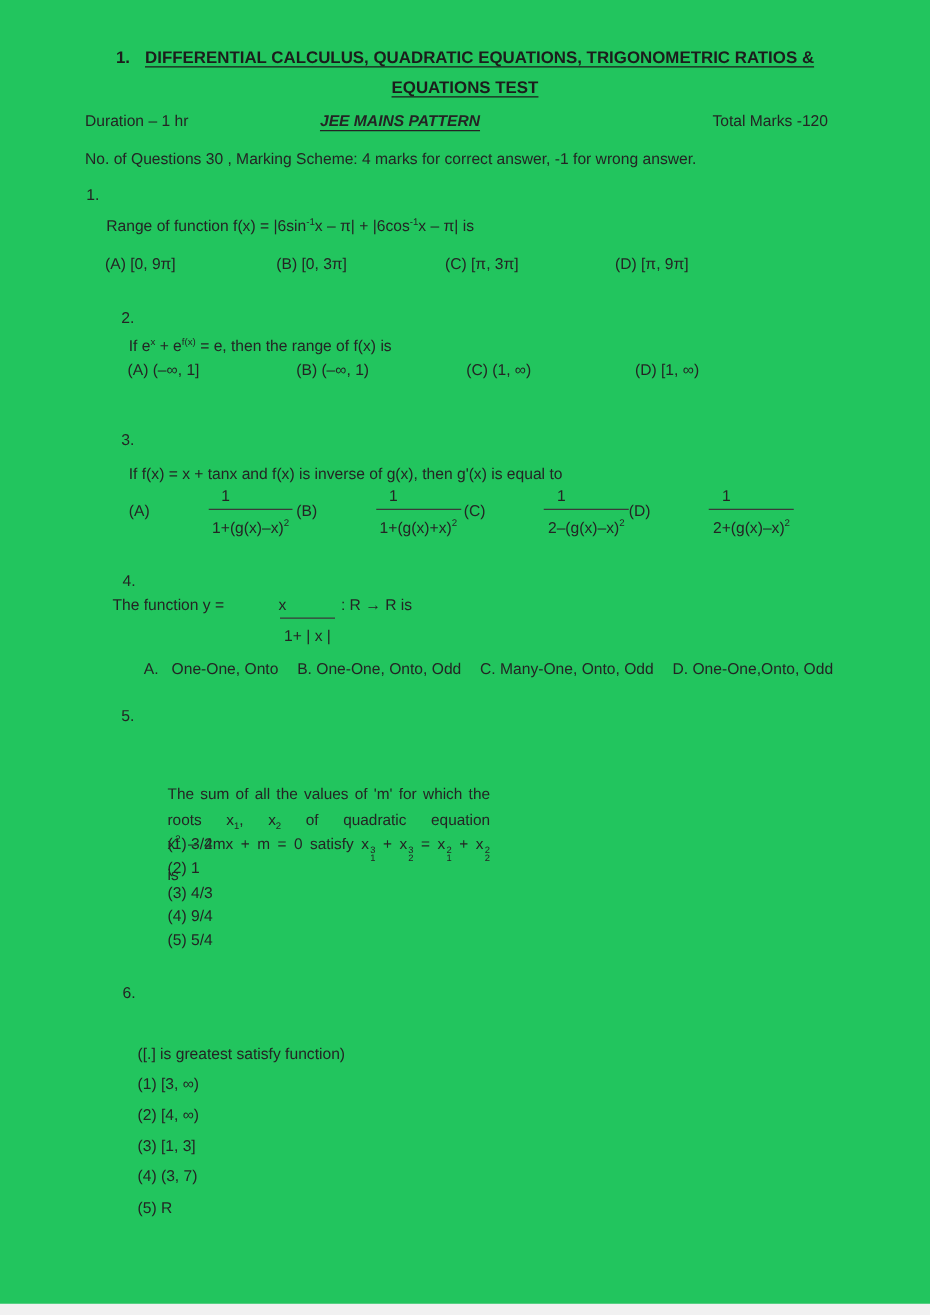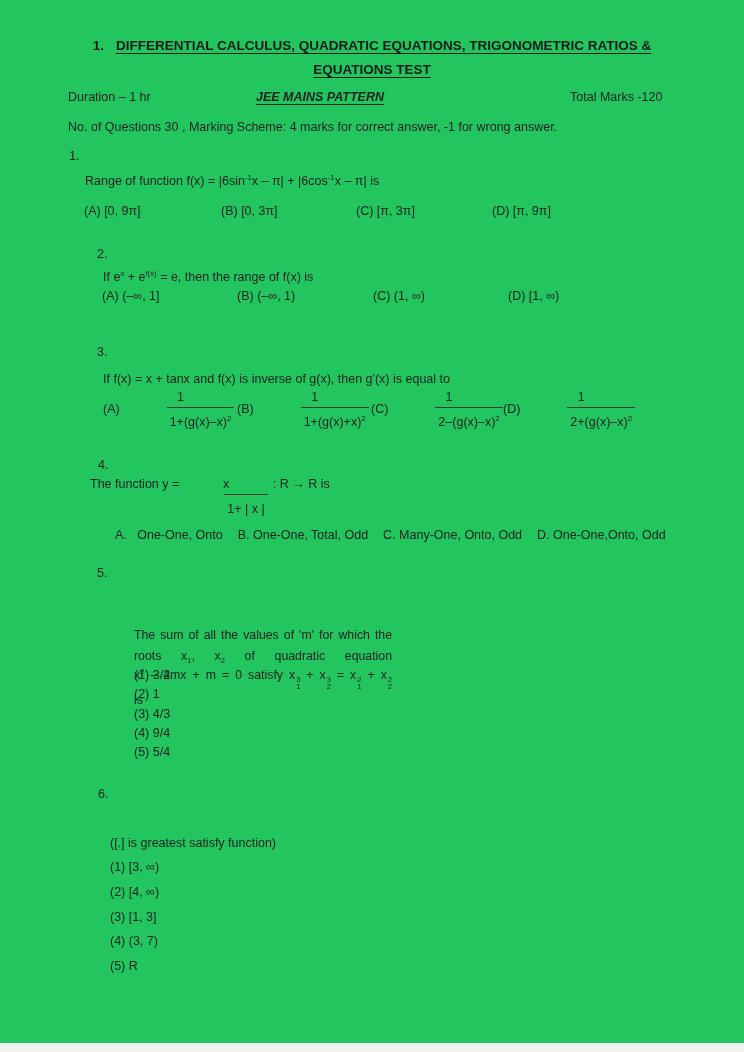--- a/index.html
+++ b/index.html
@@ -101,21 +101,21 @@
   <div class="abs q4row" style="left:90px;top:477px">
     <span>The function y =</span>
     <span class="frac">
       <span class="num">x</span>
       <span class="den">1+ | x |</span>
     </span>
     <span>: R → R is</span>
   </div>
   <div class="abs optrow4" style="left:115px;top:528px">
     <span>A.&nbsp;&nbsp;&nbsp;One-One, Onto</span>
-    <span>B. One-One, Total, Odd</span>
+    <span>B. One-One, Onto, Odd</span>
     <span>C. Many-One, Onto, Odd</span>
     <span>D. One-One,Onto, Odd</span>
   </div>
 
   <div class="abs qnum" style="left:97px;top:566px">5.</div>
   <div class="abs q5text" style="left:134px;top:585px">
     <div class="q5line just">The sum of all the values of 'm' for which the</div>
     <div class="q5line just"><span>roots x</span><sub>1</sub><span>, x</span><sub>2</sub><span> of quadratic equation</span></div>
     <div class="q5line just stackline"><span>x</span><sup>2</sup><span> – 2mx + m = 0 satisfy x</span><span class="stack">
           <span>3</span>

